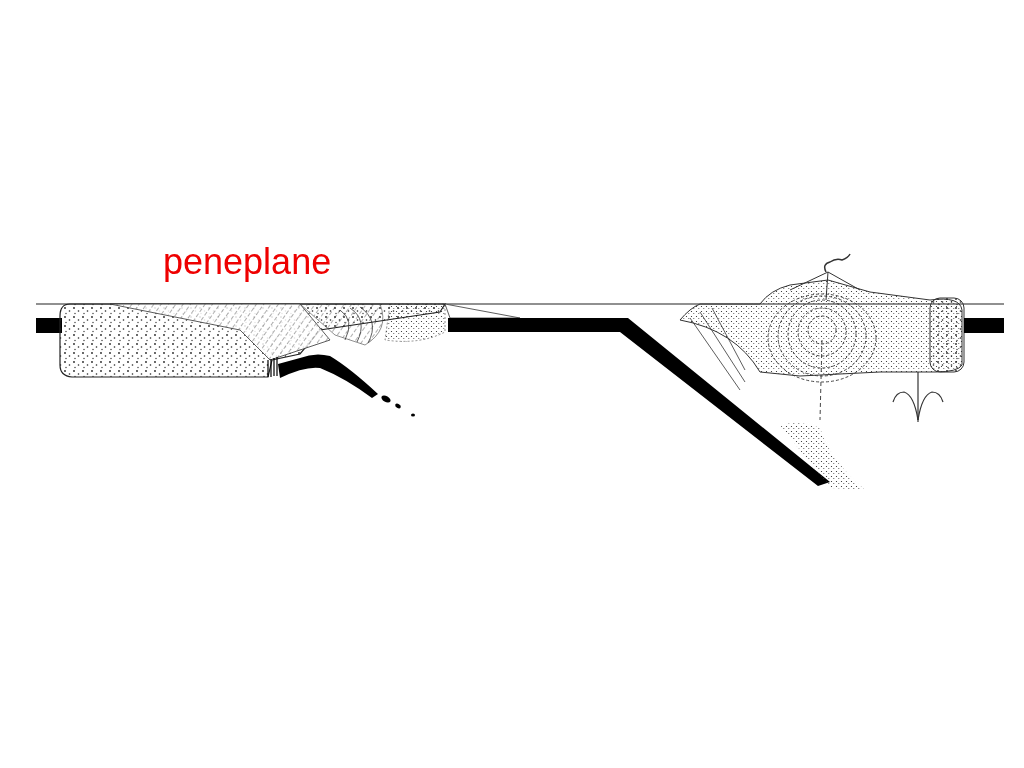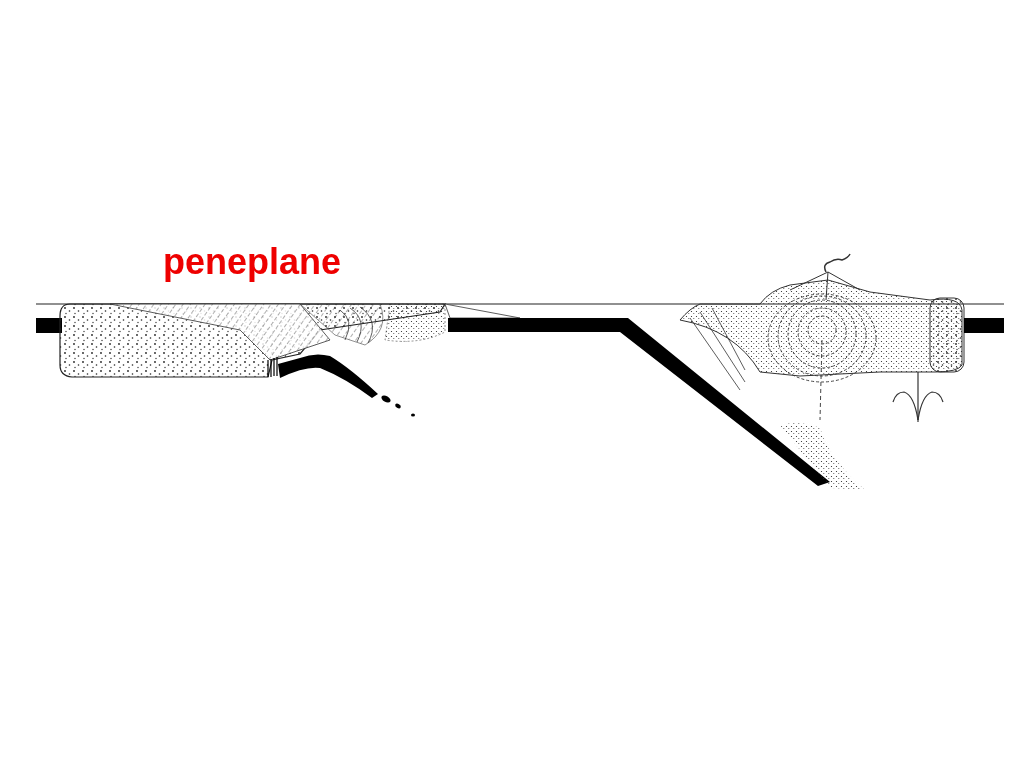--- a/index.html
+++ b/index.html
@@ -1,17 +1,17 @@
 <!DOCTYPE html>
 <html><head>
 <meta charset="utf-8">
 <style>
   html, body { margin:0; padding:0; background:#ffffff; }
   body { width:1024px; height:768px; position:relative; overflow:hidden; font-family:"Liberation Sans", sans-serif; }
-  .title { position:absolute; left:163px; top:240px; font-size:36px; font-weight:bold; line-height:44px; letter-spacing:0px; }
+  .title { position:absolute; left:163px; top:240px; font-size:36px; font-weight:normal; line-height:44px; letter-spacing:0px; }
   svg.diagram { position:absolute; left:0; top:0; }
 </style>
 </head>
 <body>
 
 <div class="title" style="color:#ee0000;">peneplane</div>
 
 <svg class="diagram" width="1024" height="768" viewBox="0 0 1024 768">
   <defs>
     <pattern id="stipple" width="9" height="9" patternUnits="userSpaceOnUse">

